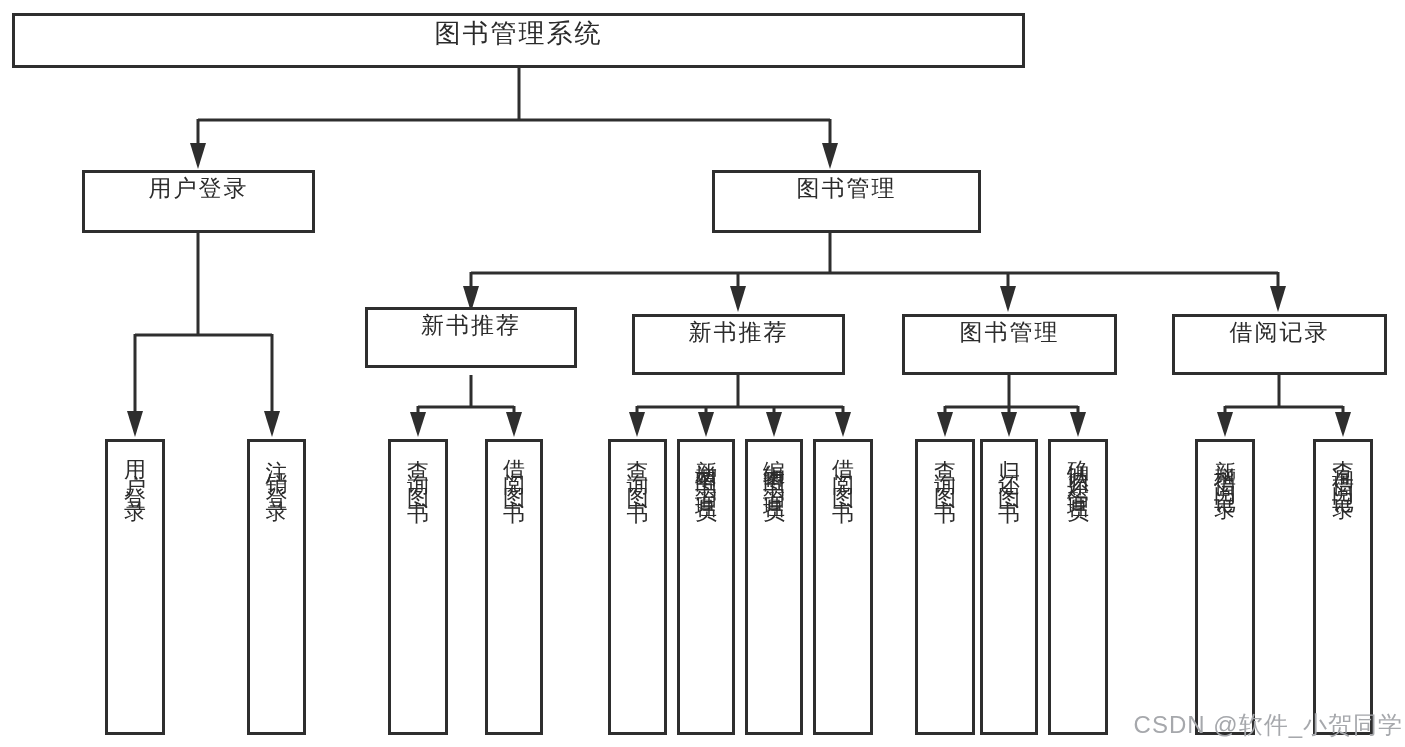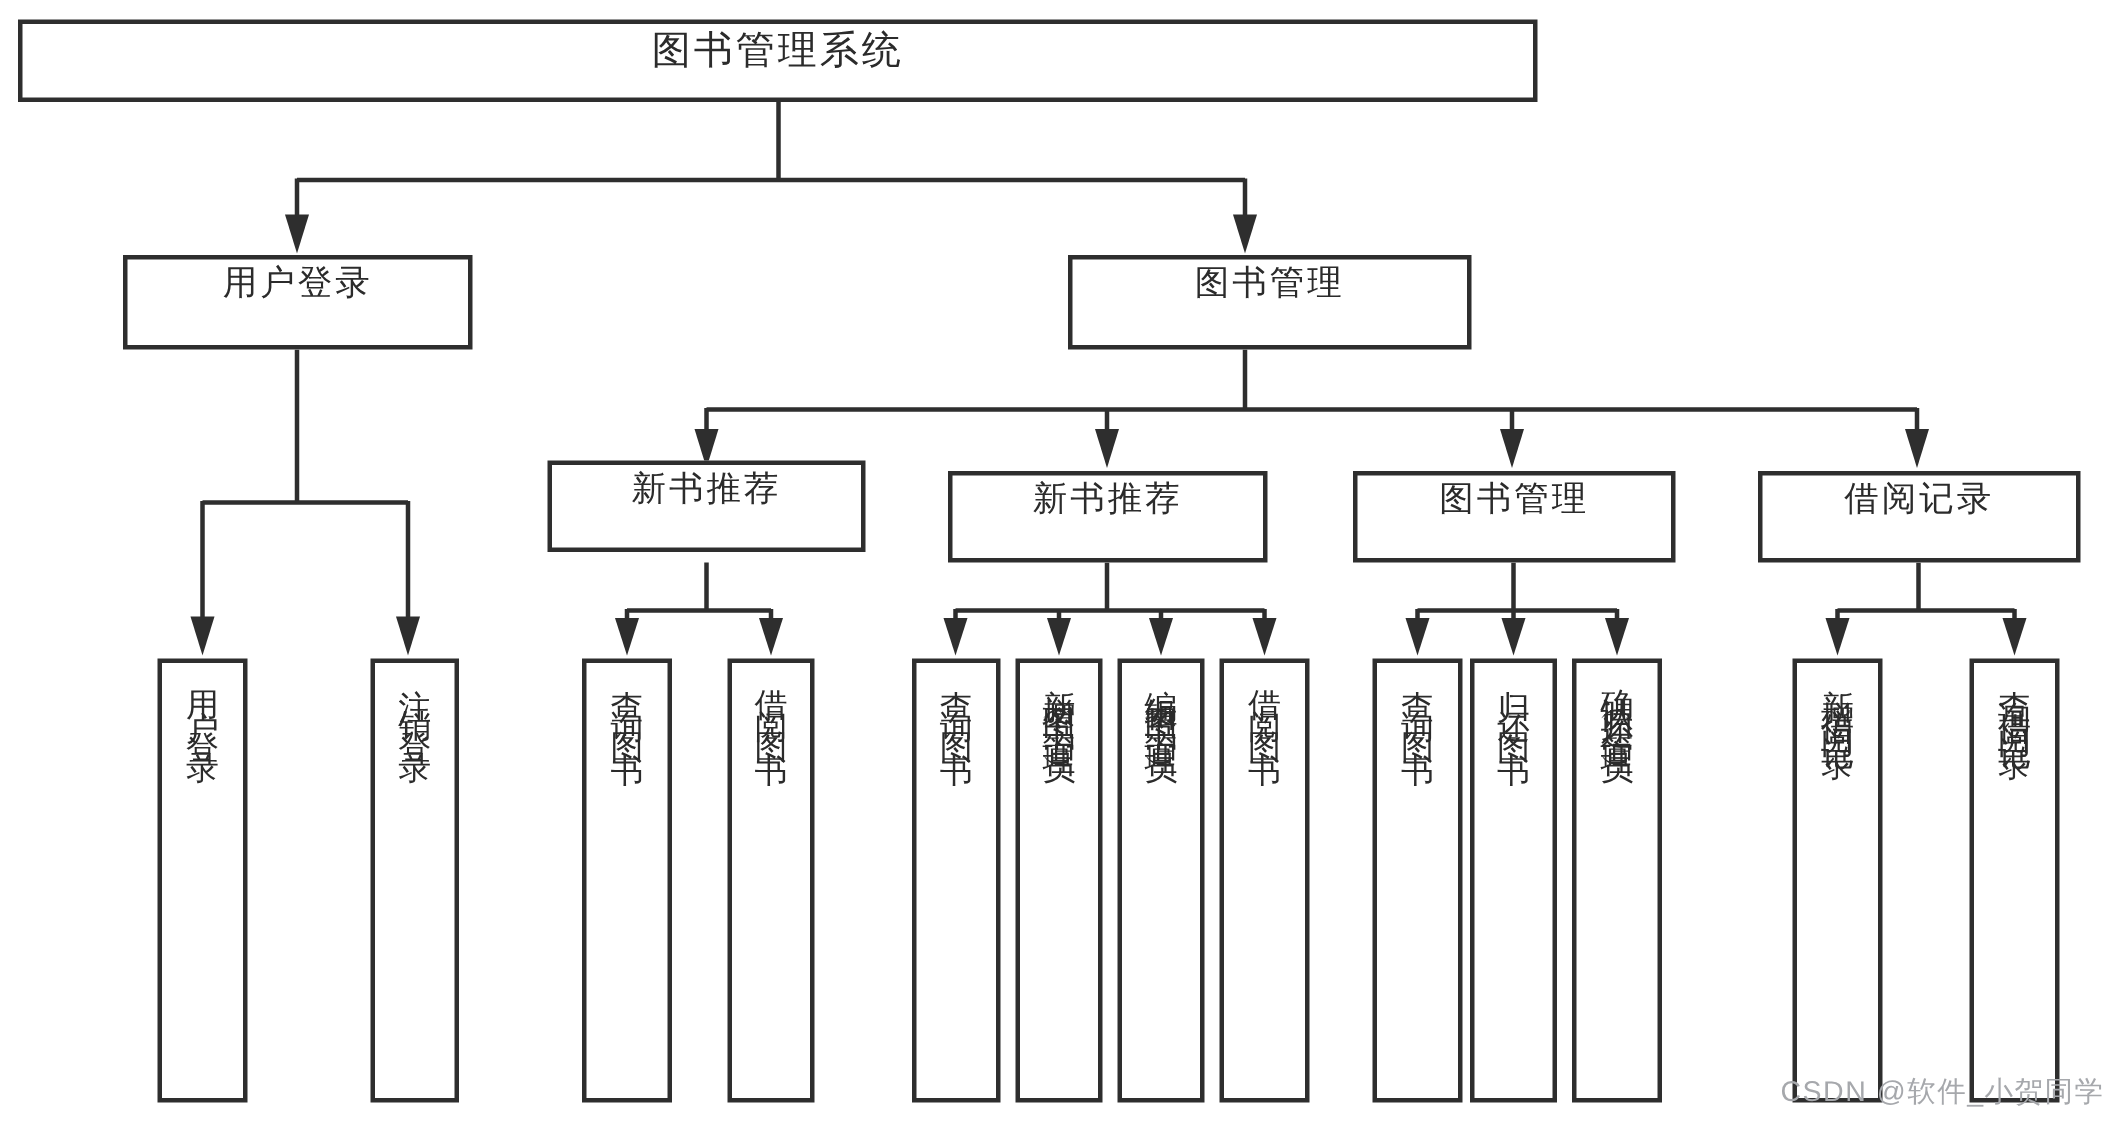--- a/index.html
+++ b/index.html
@@ -27,21 +27,21 @@
     font-size:22px;
     line-height:1;
     white-space:nowrap;
   }
   .vt-4{letter-spacing:14px;}
   .vt-6{letter-spacing:8px;}
   .vt-9{letter-spacing:6px;}
   #watermark{
     position:absolute;
     right:2px;bottom:6px;
-    font-size:19px;
+    font-size:24px;
     letter-spacing:1px;
     color:#a6a8ac;
     z-index:5;
   }
 </style>
 </head>
 <body>
 
 <div id="canvas">
 

